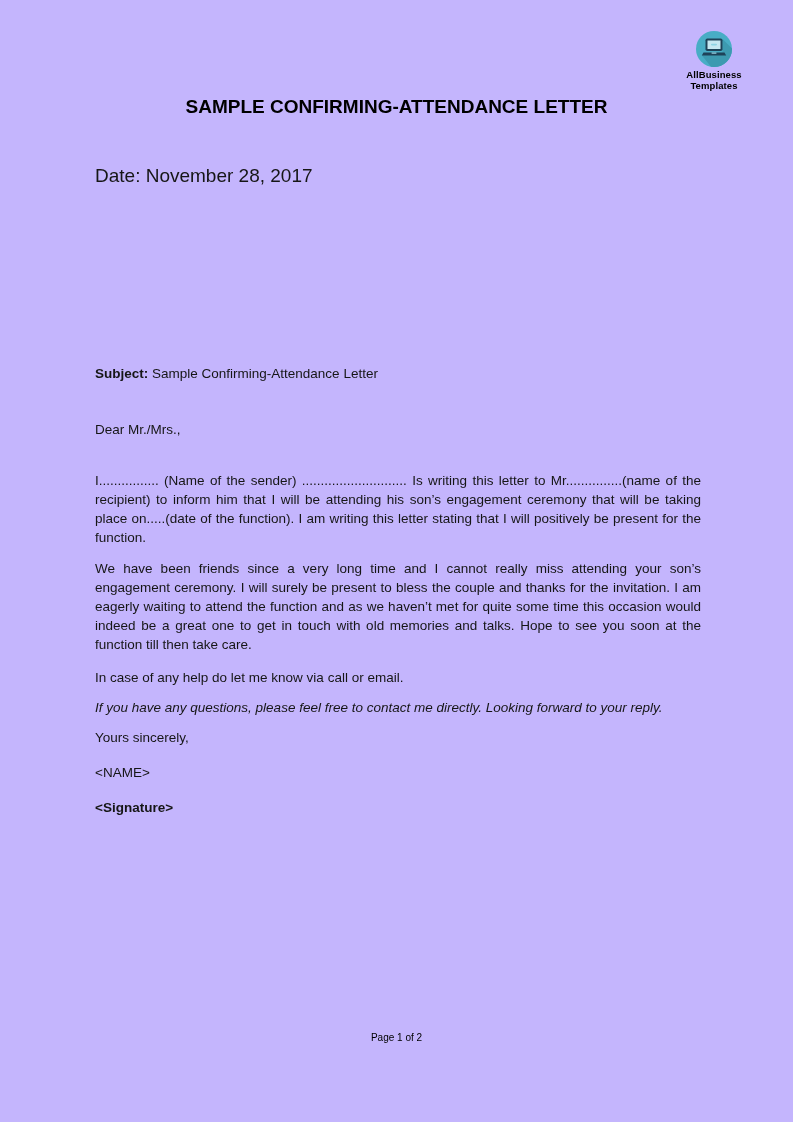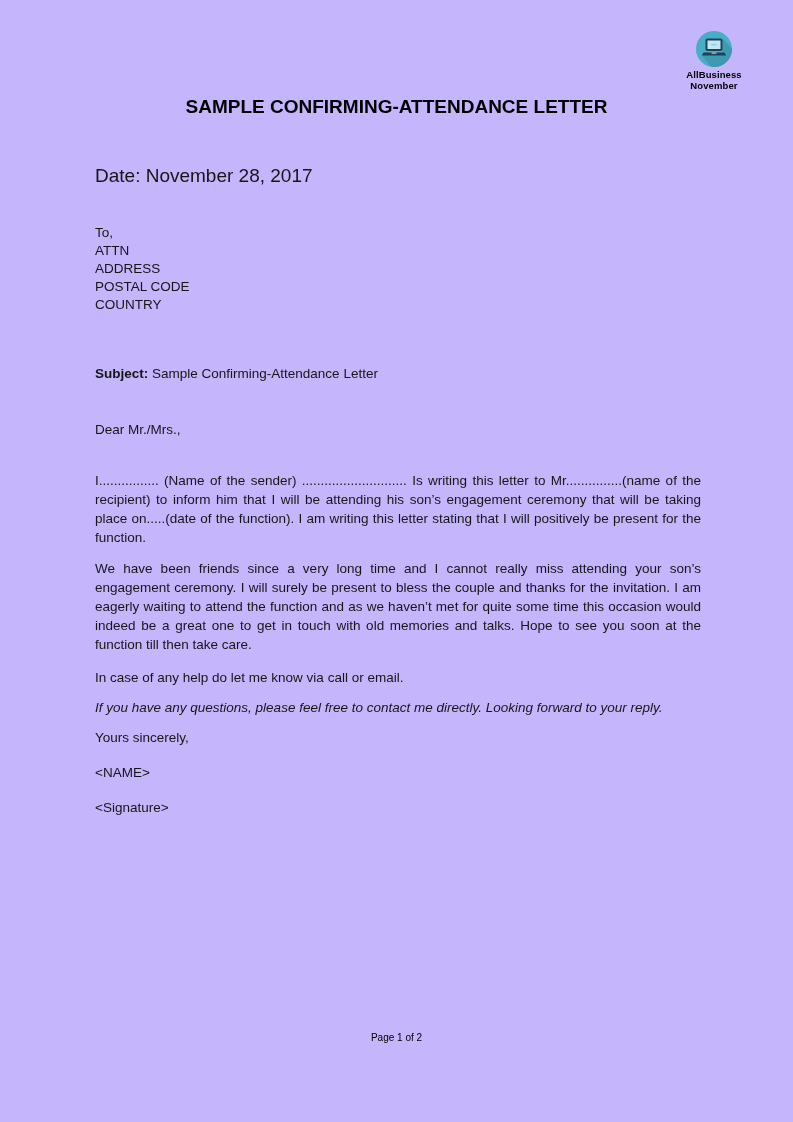--- a/index.html
+++ b/index.html
@@ -73,21 +73,21 @@
     text-align: justify;
     text-justify: inter-word;
   }
   .salutation { margin-bottom: 32px; }
   .para-1 { margin-bottom: 12px; }
   .para-2 { margin-bottom: 14px; }
   .para-3 { margin-bottom: 11px; }
   .para-4 { margin-bottom: 11px; font-style: italic; }
   .closing { margin-bottom: 16px; }
   .sig-name { margin-bottom: 16px; }
-  .sig-placeholder { margin-bottom: 52px; }
+  .sig-placeholder { margin-bottom: 52px; font-weight: bold; }
 
   
   .page-footer {
     position: absolute;
     top: 1032px; left: 0; right: 0;
     text-align: center;
     font-size: 10px;
     color: #000000;
   }
 </style>
@@ -108,35 +108,28 @@
         <path d="M27.5 9 L38 19.5 L38 38 L17 38 L7 25.5 L27.5 22.5 Z" fill="#3D9AB0"></path>
       </g>
       <rect x="10.5" y="8.5" width="17" height="12.5" rx="1.8" fill="#1E4258"></rect>
       <rect x="12.5" y="10.5" width="13" height="8.5" fill="#C6E7F1"></rect>
       <rect x="16" y="13.8" width="6" height="1.6" rx="0.8" fill="#8ED3E4"></rect>
       <path d="M8.5 22.5 L29.5 22.5 L31.2 25.6 L6.8 25.6 Z" fill="#1E4258"></path>
       <rect x="16.6" y="22.5" width="4.8" height="1.2" fill="#9AD6E5"></rect>
     </svg>
     <div class="logo-text">
       <span>AllBusiness</span><br>
-      <span>November</span>
+      <span>Templates</span>
     </div>
   </div>
 
   <h1 class="doc-title">SAMPLE CONFIRMING-ATTENDANCE LETTER</h1>
 
   <div class="date-line">Date: November 28, 2017</div>
 
-  <div class="recipient-block">
-    <div>To,</div>
-    <div>ATTN</div>
-    <div>ADDRESS</div>
-    <div>POSTAL CODE</div>
-    <div>COUNTRY</div>
-  </div>
 
   <div class="subject-line">
     <span class="bold">Subject:</span>
     <span>Sample Confirming-Attendance Letter</span>
   </div>
 
   <div class="letter-body">
     <div class="salutation">Dear Mr./Mrs.,</div>
 
     <p class="justified para-1">I................ (Name of the sender) ............................ Is writing this letter to Mr...............(name of the recipient) to inform him that I will be attending his son’s engagement ceremony that will be taking place on.....(date of the function). I am writing this letter stating that I will positively be present for the function.</p>

